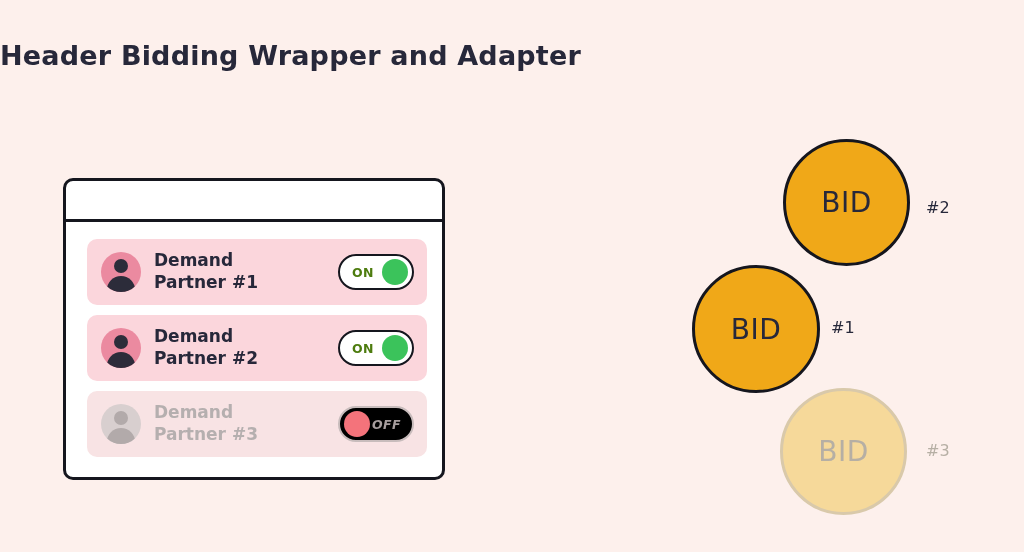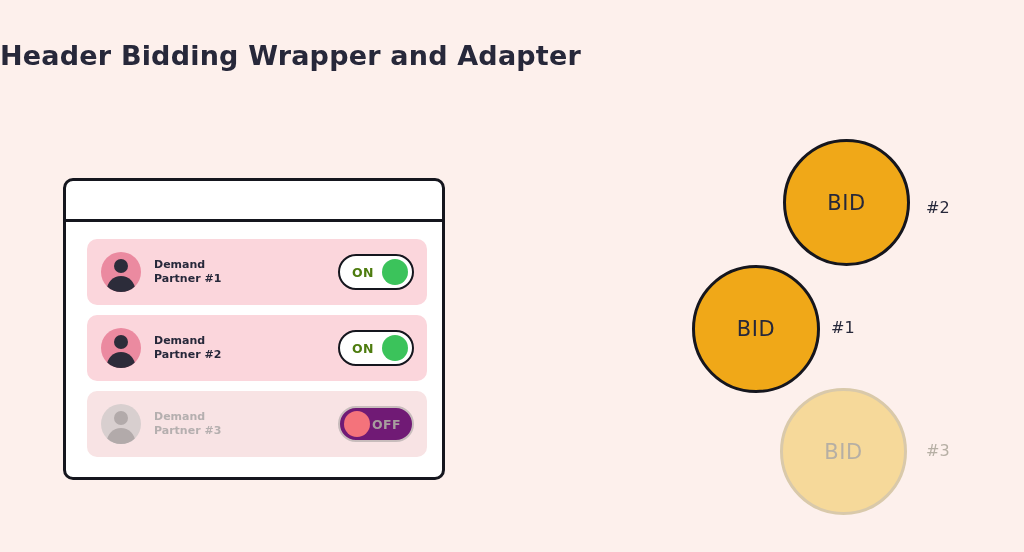--- a/index.html
+++ b/index.html
@@ -103,21 +103,21 @@
     transform: translateX(-50%);
     width: 28px;
     height: 22px;
     border-radius: 14px 14px 0 0;
     background: #2C2C3A;
   }
   .avatar.muted .body { background: #B2AAAA; }
 
   .partner-label {
     margin-left: 13px;
-    font-size: 11px;
+    font-size: 17px;
     font-weight: bold;
     color: #27283A;
     line-height: 1.28;
     white-space: pre-line;
   }
   .partner-row.disabled .partner-label { color: #B5AFAF; }
 
   
   .toggle {
     position: absolute;
@@ -127,22 +127,23 @@
     width: 76px;
     height: 36px;
     border-radius: 18px;
     background: #FFFFFF;
     border: 2px solid #15161E;
     box-sizing: border-box;
     display: flex;
     align-items: center;
   }
   .toggle.off {
-    background: #701a75;
+    background: #000000;
     border-color: #C8BCBC;
+    font-style: italic;
   }
   .toggle .knob {
     position: absolute;
     width: 26px;
     height: 26px;
     border-radius: 50%;
     top: 3px;
   }
   .toggle.on .knob {
     right: 4px;
@@ -182,21 +183,21 @@
   
   .bid {
     position: absolute;
     border-radius: 50%;
     background: #F0A818;
     border: 3px solid #15161E;
     box-sizing: border-box;
     display: flex;
     align-items: center;
     justify-content: center;
-    font-size: 21px;
+    font-size: 28px;
     color: #27283A;
     letter-spacing: 0.5px;
   }
   .bid.faded {
     background: #F6D99A;
     border-color: #D9C9AA;
     color: #B6AFA4;
   }
   .bid-1 { left: 692px; top: 265px; width: 128px; height: 128px; }
   .bid-2 { left: 783px; top: 139px; width: 127px; height: 127px; }

